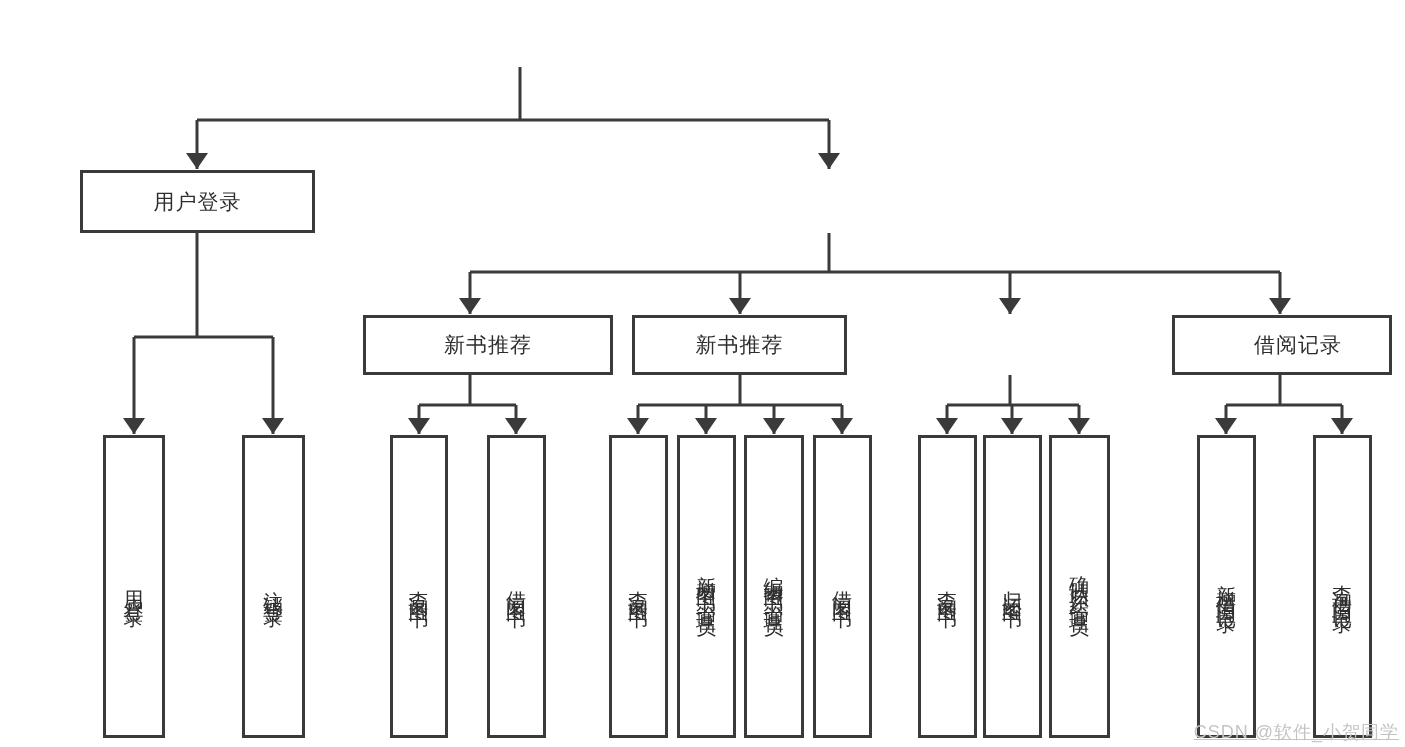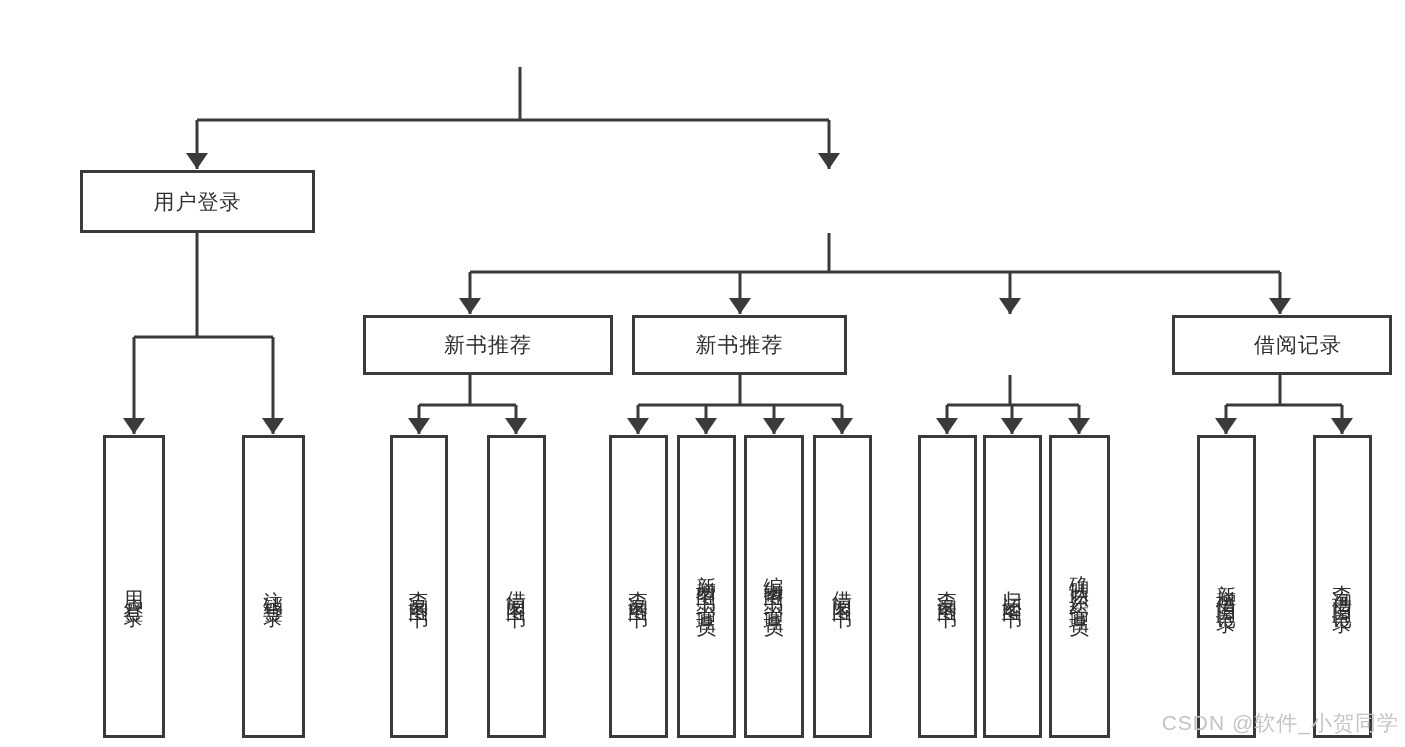--- a/index.html
+++ b/index.html
@@ -31,26 +31,27 @@
   .v-node{font-size:20px;}
   .v-node .vtext{
     writing-mode:vertical-rl;
     text-orientation:mixed;
     letter-spacing:6px;
     line-height:1;
     white-space:nowrap;
   }
   #watermark{
     position:absolute;
-    right:6px;bottom:10px;
-    font-size:21px;
+    right:6px;bottom:3px;
+    font-size:18px;
     color:var(--wm);
     letter-spacing:1px;
     z-index:5;
     pointer-events:none;
+    text-decoration:underline;
   }
 </style>
 </head>
 <body>
 
 <div id="stage">
 
   <svg id="wires" viewBox="0 0 1405 747" xmlns="http://www.w3.org/2000/svg">
     <defs>
       <marker id="ah" markerUnits="userSpaceOnUse" markerWidth="20" markerHeight="26" refX="16" refY="13" orient="auto">

